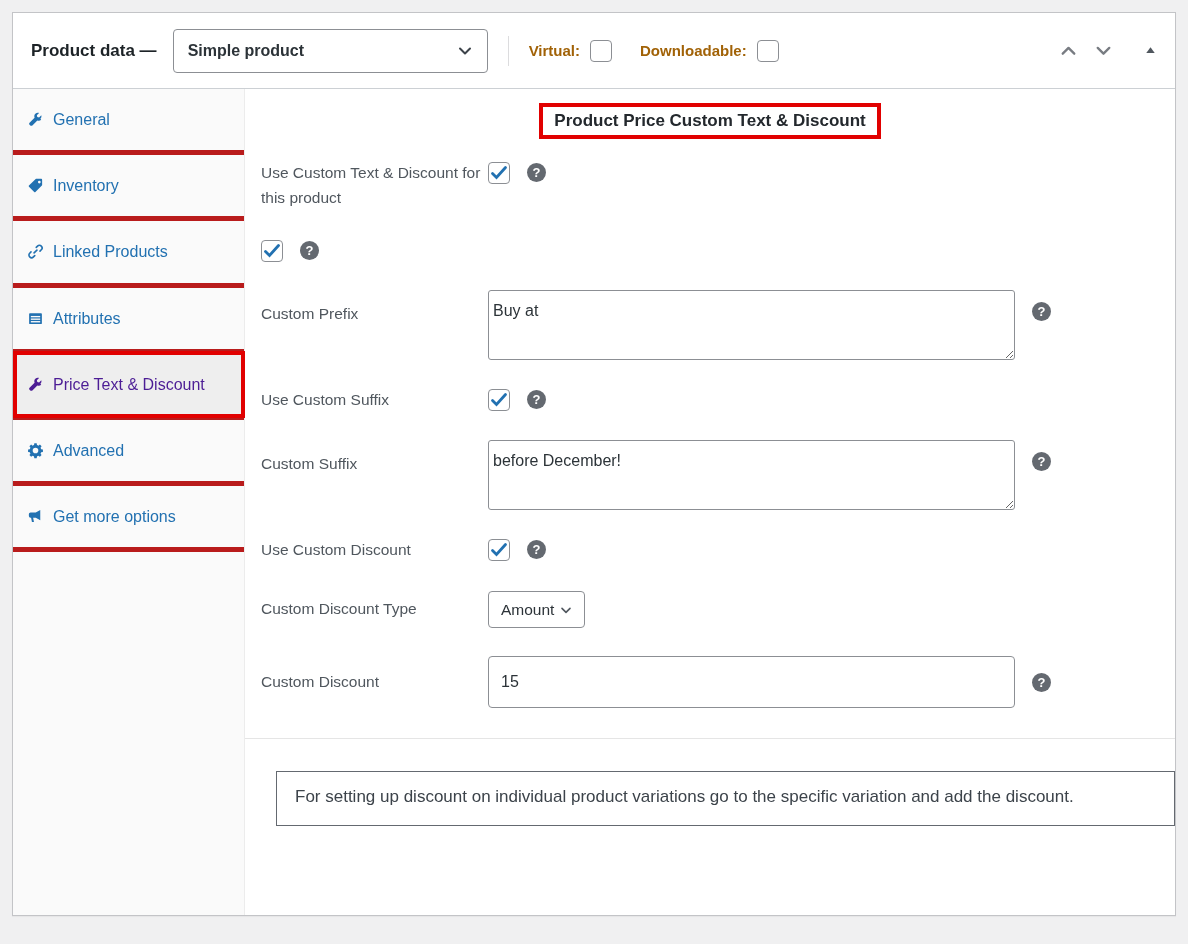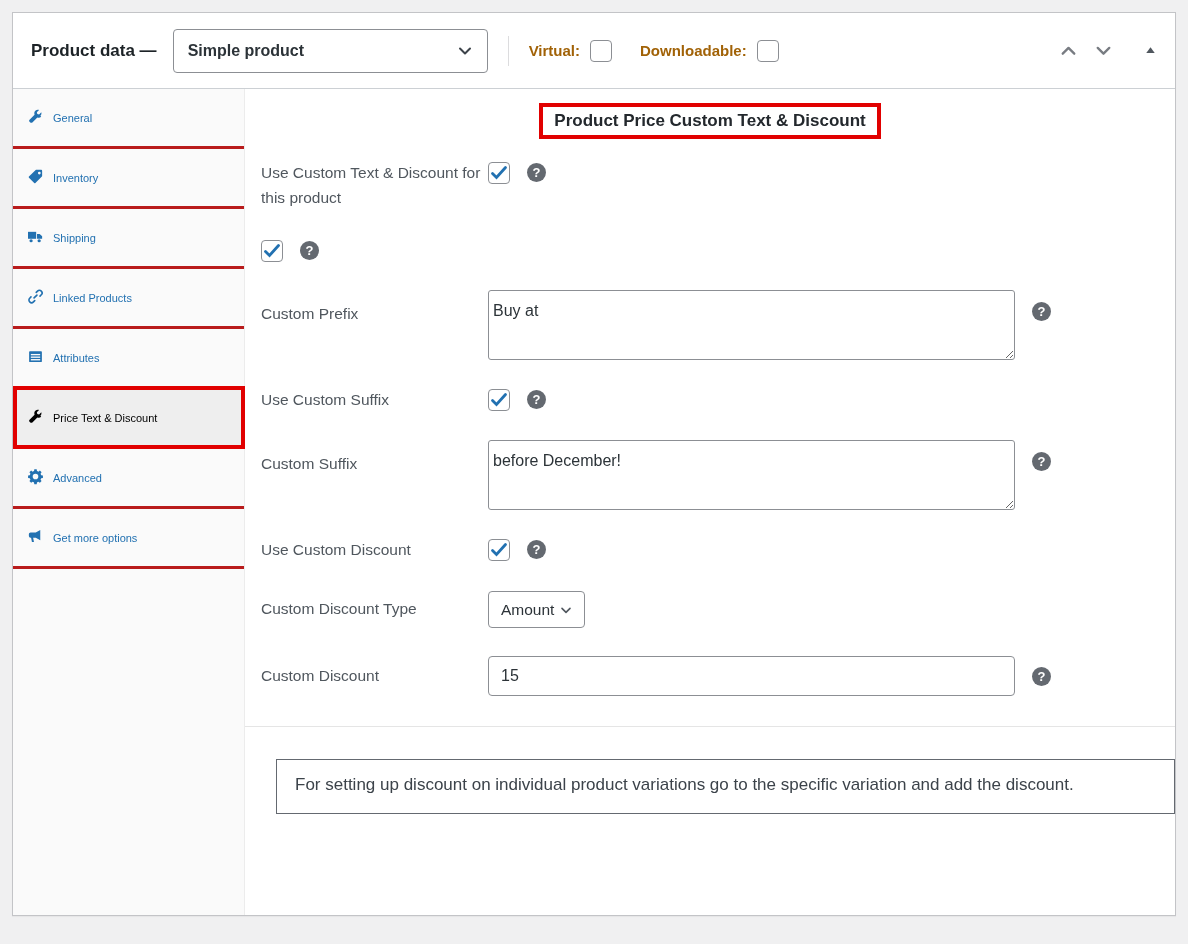--- a/index.html
+++ b/index.html
@@ -43,26 +43,26 @@
   .checkbox svg { display: block; overflow: visible; }
   .hdr-actions { margin-left: auto; display: flex; align-items: center; color: #787c82; }
   .hdr-actions .icon-btn { cursor: pointer; display: inline-flex; align-items: center; }
   .hdr-actions .icon-btn + .icon-btn { margin-left: 14px; }
   .hdr-actions .icon-btn.toggle { margin-left: 30px; color: #50575e; }
   
   .pd-body { display: flex; min-height: 826px; align-items: stretch; }
   .tabs { width: 232px; background: #fafafa; border-right: 1px solid #ececec; flex: none; }
   .tab {
     position: relative; display: block;
-    padding: 19px 14px; font-size: 11px; line-height: 1.45;
+    padding: 19px 14px; font-size: 16px; line-height: 1.45;
     color: #2271b1; cursor: pointer;
-    border-bottom: 3px solid #b91c1c;
+    border-bottom: 5px solid #b91c1c;
   }
   .tab .ticon { display: inline-block; vertical-align: -3px; margin-right: 9px; width: 17px; height: 17px; }
-  .tab.active { background: #eee; color: #000000; }
+  .tab.active { background: #eee; color: #4c1d95; }
   .red-frame {
     position: absolute; top: -3px; left: 0; right: -1px; bottom: -3px;
     border: 4px solid #e10000; pointer-events: none; z-index: 2;
   }
   
   .panel { flex: 1; padding: 14px 0 20px; background: #fff; min-width: 0; }
   .panel-title-wrap { display: flex; justify-content: center; margin: 0 0 22px; }
   .panel-title {
     border: 4px solid #e10000;
     padding: 4px 11px;
@@ -85,21 +85,21 @@
     cursor: pointer; flex: none; margin-left: 17px;
   }
   .help-tip.ta { align-self: flex-start; margin-top: 12px; }
   textarea.wc-textarea {
     width: 527px; height: 70px;
     border: 1px solid #8c8f94; border-radius: 3px;
     padding: 9px 4px; font-size: 16px; color: #2c3338;
     font-family: inherit; line-height: 1.4; resize: vertical; background: #fff;
   }
   input.wc-input {
-    width: 527px; height: 40px;
+    width: 527px; height: 52px;
     border: 1px solid #8c8f94; border-radius: 4px;
     padding: 0 12px; font-size: 16px; color: #2c3338;
     font-family: inherit; background: #fff;
   }
   .wc-select {
     display: inline-flex; align-items: center; gap: 4px;
     height: 37px; padding: 0 10px 0 12px;
     border: 1px solid #8c8f94; border-radius: 4px;
     font-size: 15.5px; color: #2c3338; background: #fff; cursor: pointer;
   }
@@ -163,28 +163,20 @@
             <path d="M16.7 10.2c-1.2 1.2-3 1.5-4.5.9l-5.9 5.9c-.66.66-1.74.66-2.4 0l-.9-.9c-.66-.66-.66-1.74 0-2.4l5.9-5.9c-.6-1.5-.3-3.3.9-4.5 1.2-1.2 2.9-1.5 4.4-1l-2.6 2.6.5 2.1 2.1.5 2.6-2.6c.5 1.5.1 3.2-1.1 4.3z"></path>
           </svg><span>General</span>
       </div>
 
       <div class="tab">
         <svg class="ticon" viewBox="0 0 20 20" fill="currentColor">
             <path fill-rule="evenodd" d="M10.6 2.2h6.2a1 1 0 0 1 1 1v6.2a1 1 0 0 1-.3.7l-7.6 7.6a1 1 0 0 1-1.4 0l-6.2-6.2a1 1 0 0 1 0-1.4l7.6-7.6a1 1 0 0 1 .7-.3zm3.9 5.3a1.6 1.6 0 1 0 0-3.2 1.6 1.6 0 0 0 0 3.2z"></path>
           </svg><span>Inventory</span>
       </div>
 
-      <div class="tab">
-        <svg class="ticon" viewBox="0 0 20 20" fill="currentColor">
-            <path d="M1.2 4.5h9.6v8.2H1.2z"></path>
-            <path d="M11.8 7h3.1L17.8 9.6v3.1h-6z"></path>
-            <circle cx="4.8" cy="15" r="1.9"></circle>
-            <circle cx="14.3" cy="15" r="1.9"></circle>
-          </svg><span>Shipping</span>
-      </div>
 
       <div class="tab">
         <svg class="ticon" viewBox="0 0 20 20">
             <g fill="none" stroke="currentColor" stroke-width="1.9" stroke-linecap="round">
               <path d="M8.3 11.7l3.4-3.4"></path>
               <path d="M10.9 5.1l1.5-1.5a3.1 3.1 0 0 1 4.4 4.4l-1.5 1.5"></path>
               <path d="M9.1 14.9l-1.5 1.5a3.1 3.1 0 0 1-4.4-4.4l1.5-1.5"></path>
             </g>
           </svg><span>Linked Products</span>
       </div>

